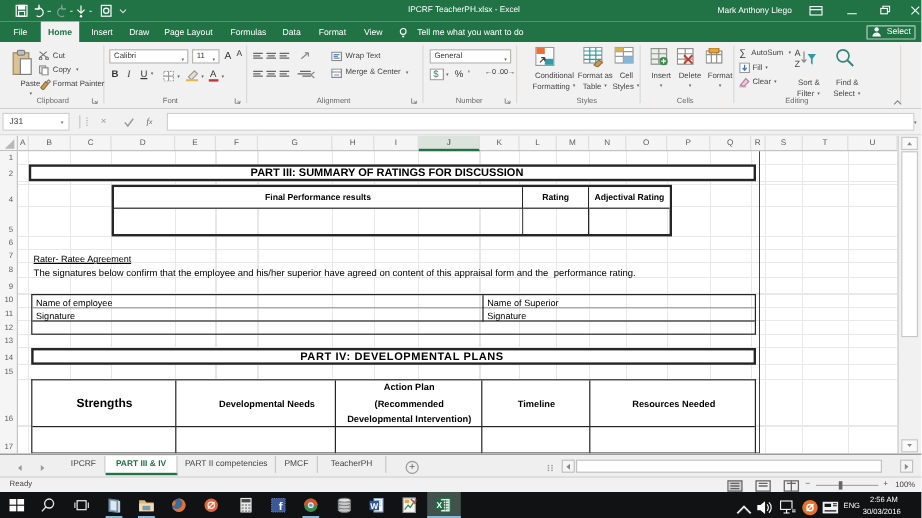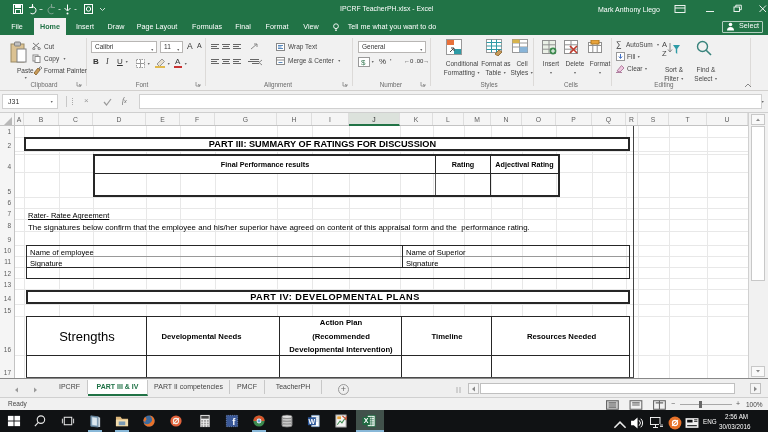--- a/index.html
+++ b/index.html
@@ -91,21 +91,21 @@
   </svg>
 </div>
 
 <div id="tabrow">
   <div class="rtab" style="left:6px;width:22px">File</div>
   <div class="rtab active" style="left:34px;width:32px">Home</div>
   <div class="rtab" style="left:72px;width:26px">Insert</div>
   <div class="rtab" style="left:104px;width:24px">Draw</div>
   <div class="rtab" style="left:133px;width:48px">Page Layout</div>
   <div class="rtab" style="left:186px;width:42px">Formulas</div>
-  <div class="rtab" style="left:232px;width:22px">Final</div>
+  <div class="rtab" style="left:232px;width:22px">Data</div>
   <div class="rtab" style="left:259px;width:36px">Format</div>
   <div class="rtab" style="left:299px;width:24px">View</div>
   <svg class="abs" style="left:332px;top:5px" width="8" height="9" viewBox="0 0 8 9">
     <circle cx="4" cy="3.2" r="2.4" fill="none" stroke="#fff" stroke-width="0.9"></circle>
     <path d="M3 6 h2 M3.2 7.5 h1.6" stroke="#fff" stroke-width="0.9"></path>
   </svg>
   <div class="rtab" style="left:342px;width:100px">Tell me what you want to do</div>
   <svg class="abs" style="left:726px;top:4px" width="9" height="9" viewBox="0 0 9 9">
     <circle cx="4.5" cy="2.5" r="1.8" fill="#fff"></circle>
     <path d="M1 8.5 a3.5 3.5 0 0 1 7 0 z" fill="#fff"></path>
@@ -424,22 +424,22 @@
   </div>
 
   <div class="boxed" style="left:26px;top:177px;width:604px;height:14px;font-size:9.2px;padding-left:14px;letter-spacing:0.5px">PART IV: DEVELOPMENTAL PLANS</div>
 
   <div class="abs" style="left:26px;top:203px;width:604px;height:62px;border:1px solid #262626;border-bottom:none;background:#fff">
     <div class="abs" style="left:0;top:0;width:100%;height:39px;border-bottom:1px solid #262626"></div>
     <div class="abs" style="left:119px;top:0;width:1px;height:100%;background:#262626"></div>
     <div class="abs" style="left:252px;top:0;width:1px;height:100%;background:#262626"></div>
     <div class="abs" style="left:374px;top:0;width:1px;height:100%;background:#262626"></div>
     <div class="abs" style="left:464px;top:0;width:1px;height:100%;background:#262626"></div>
-    <div class="abs bold" style="left:0;top:0;width:120px;height:39px;display:flex;align-items:center;justify-content:center;font-size:13px;font-weight:normal">Strengths</div>
-    <div class="abs bold" style="left:108px;top:0;width:133px;height:39px;display:flex;align-items:center;justify-content:center;font-size:7.7px;font-weight:bold">Developmental Needs</div>
+    <div class="abs bold" style="left:0;top:0;width:120px;height:39px;display:flex;align-items:center;justify-content:center;font-size:10px;font-weight:bold">Strengths</div>
+    <div class="abs bold" style="left:129px;top:0;width:133px;height:39px;display:flex;align-items:center;justify-content:center;font-size:7.7px;font-weight:bold">Developmental Needs</div>
     <div class="abs bold" style="left:253px;top:0;width:122px;height:39px;display:flex;align-items:center;justify-content:center;font-size:7.7px;font-weight:bold;text-align:center;line-height:1.75">Action Plan<br>(Recommended<br>Developmental Intervention)</div>
     <div class="abs bold" style="left:375px;top:0;width:90px;height:39px;display:flex;align-items:center;justify-content:center;font-size:7.7px;font-weight:bold">Timeline</div>
     <div class="abs bold" style="left:465px;top:0;width:139px;height:39px;display:flex;align-items:center;justify-content:center;font-size:7.7px;font-weight:bold">Resources Needed</div>
   </div>
 
   <div class="abs" style="left:26px;bottom:0;width:607px;height:1px;background:#4a4a4a"></div>
 
   <div class="abs" style="left:748px;top:0;width:20px;height:100%;background:#f1f1f1;border-left:1px solid #d0d0d0">
     <div class="abs" style="left:2px;top:1px;width:14px;height:11px;background:#f9f9f9;border:1px solid #c8c8c8"></div>
     <svg class="abs" style="left:6px;top:4px" width="6" height="5" viewBox="0 0 6 5">

